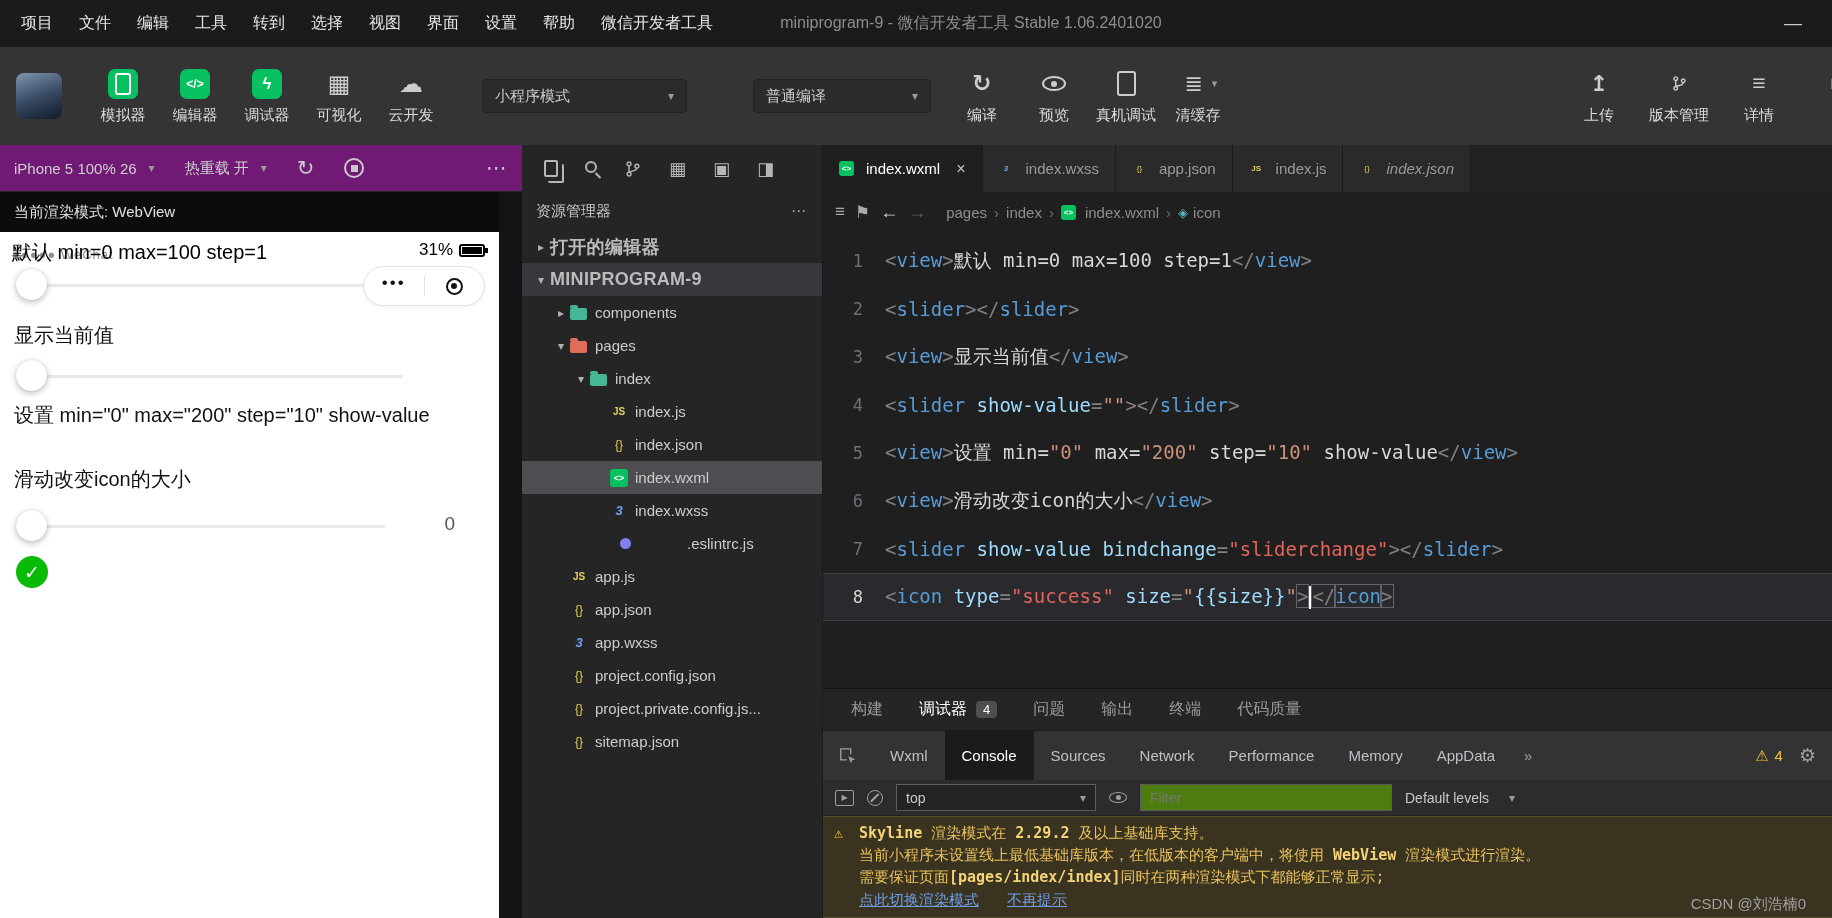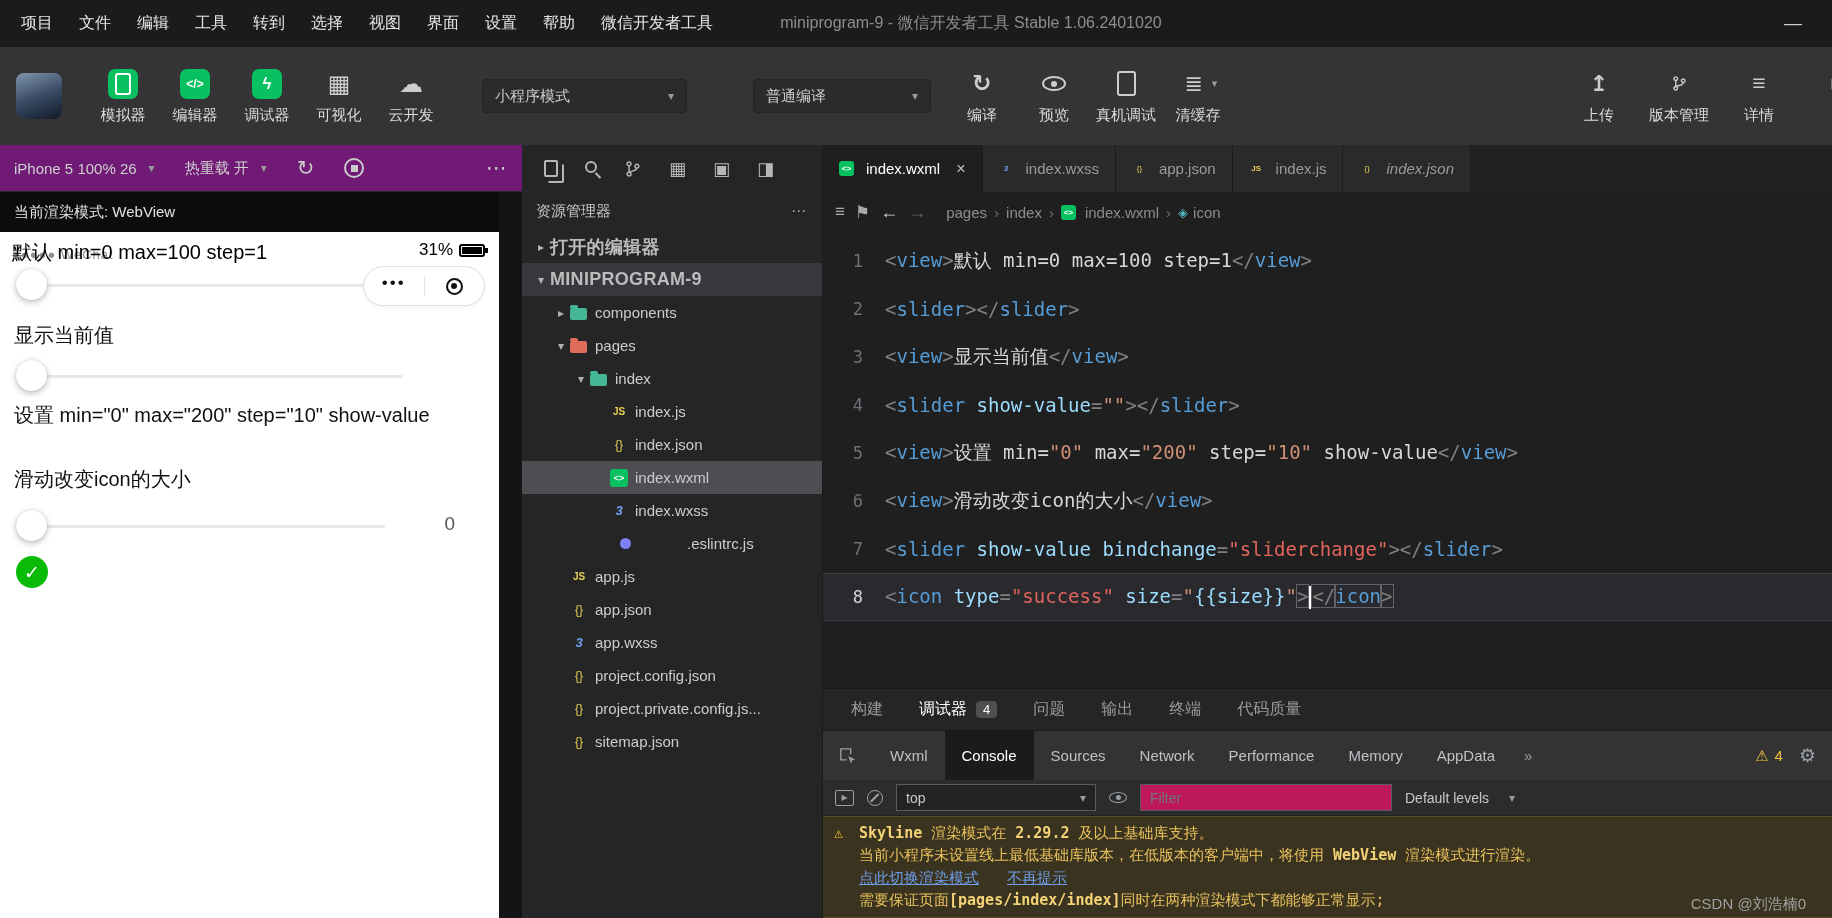--- a/index.html
+++ b/index.html
@@ -150,21 +150,21 @@
 .warn-count{color:#f3c13a;display:flex;gap:6px;align-items:center;font-size:15px;cursor:pointer}
 .gear{color:#9aa0a6;font-size:19px;cursor:pointer}
 .console-toolbar{flex:0 0 36px;background:#2c2c2c;display:flex;align-items:center;gap:13px;padding:0 12px;border-bottom:1px solid #222;color:#9aa0a6}
 .ct-frame{width:19px;height:16px;border:1.5px solid #9aa0a6;border-radius:2px;display:flex;align-items:center;justify-content:center;font-size:8px;color:#9aa0a6;cursor:pointer}
 .ct-clear{width:16px;height:16px;border:1.5px solid #9aa0a6;border-radius:50%;position:relative;cursor:pointer}
 .ct-clear::after{content:"";position:absolute;left:1px;top:6px;width:11px;height:1.5px;background:#9aa0a6;transform:rotate(-45deg)}
 .ct-select{height:27px;border:1px solid #5c5c5c;background:#232323;color:#c8c8c8;display:flex;align-items:center;justify-content:space-between;padding:0 9px;font-size:14px;cursor:pointer}
 .ct-top{width:200px}
 .ct-eye{width:18px;height:11px;border:1.5px solid #9aa0a6;border-radius:50%;display:flex;align-items:center;justify-content:center;cursor:pointer}
 .ct-eye::after{content:"";width:5px;height:5px;border-radius:50%;background:#9aa0a6}
-.filter-input{height:27px;border:1px solid #5c5c5c;background:#be185d;color:#ccc;font-size:14px;padding:0 9px;width:252px;font-family:"Liberation Sans","DejaVu Sans",sans-serif;outline:none}
+.filter-input{height:27px;border:1px solid #5c5c5c;background:#4d7c0f;color:#ccc;font-size:14px;padding:0 9px;width:252px;font-family:"Liberation Sans","DejaVu Sans",sans-serif;outline:none}
 .ct-levels{display:flex;align-items:center;gap:8px;color:#c8c8c8;font-size:14px;cursor:pointer}
 .console-body{flex:1;background:#1e1e1e;position:relative;font-family:"DejaVu Sans Mono","Liberation Mono",monospace;font-size:15px;overflow:hidden}
 .warn-block{background:#39331f;border-top:1px solid #574e29;border-bottom:1px solid #574e29;color:#e9c15c;padding:5px 12px 6px 36px;line-height:22px;position:relative}
 .warn-tri{position:absolute;left:11px;top:5px;color:#f3c13a;font-size:15px}
 .warn-bold{font-weight:bold;color:#f4d276}
 .warn-line.links{margin-top:1px}
 .warn-link{color:#6e9eea;text-decoration:underline;margin-right:28px;cursor:pointer}
 .watermark{position:absolute;right:26px;bottom:4px;color:#a0a0a0;font-size:15px;font-family:"Liberation Sans","DejaVu Sans",sans-serif;z-index:5}
 </style>
 </head>
@@ -593,22 +593,22 @@
             <span>Default levels</span>
             <span class="caret">▾</span>
           </div>
         </div>
         <div class="console-body">
           <div class="warn-block">
             <span class="warn-tri">⚠</span>
             <div id="warn-lines">
                 <div class="warn-line"><span class="warn-bold">Skyline</span><span> 渲染模式在 </span><span class="warn-bold">2.29.2</span><span> 及以上基础库支持。</span></div>
                 <div class="warn-line"><span>当前小程序未设置线上最低基础库版本，在低版本的客户端中，将使用 </span><span class="warn-bold">WebView</span><span> 渲染模式进行渲染。</span></div>
+                <div class="warn-line"><span>需要保证页面</span><span class="warn-bold">[pages/index/index]</span><span>同时在两种渲染模式下都能够正常显示;</span></div>
                 <div class="warn-line links"><span class="warn-link">点此切换渲染模式</span><span class="warn-link">不再提示</span></div>
-                <div class="warn-line"><span>需要保证页面</span><span class="warn-bold">[pages/index/index]</span><span>同时在两种渲染模式下都能够正常显示;</span></div>
               </div>
           </div>
           <span class="watermark">CSDN @刘浩楠0</span>
         </div>
       </div>
     </div>
 
   </div>
 </div>
 

